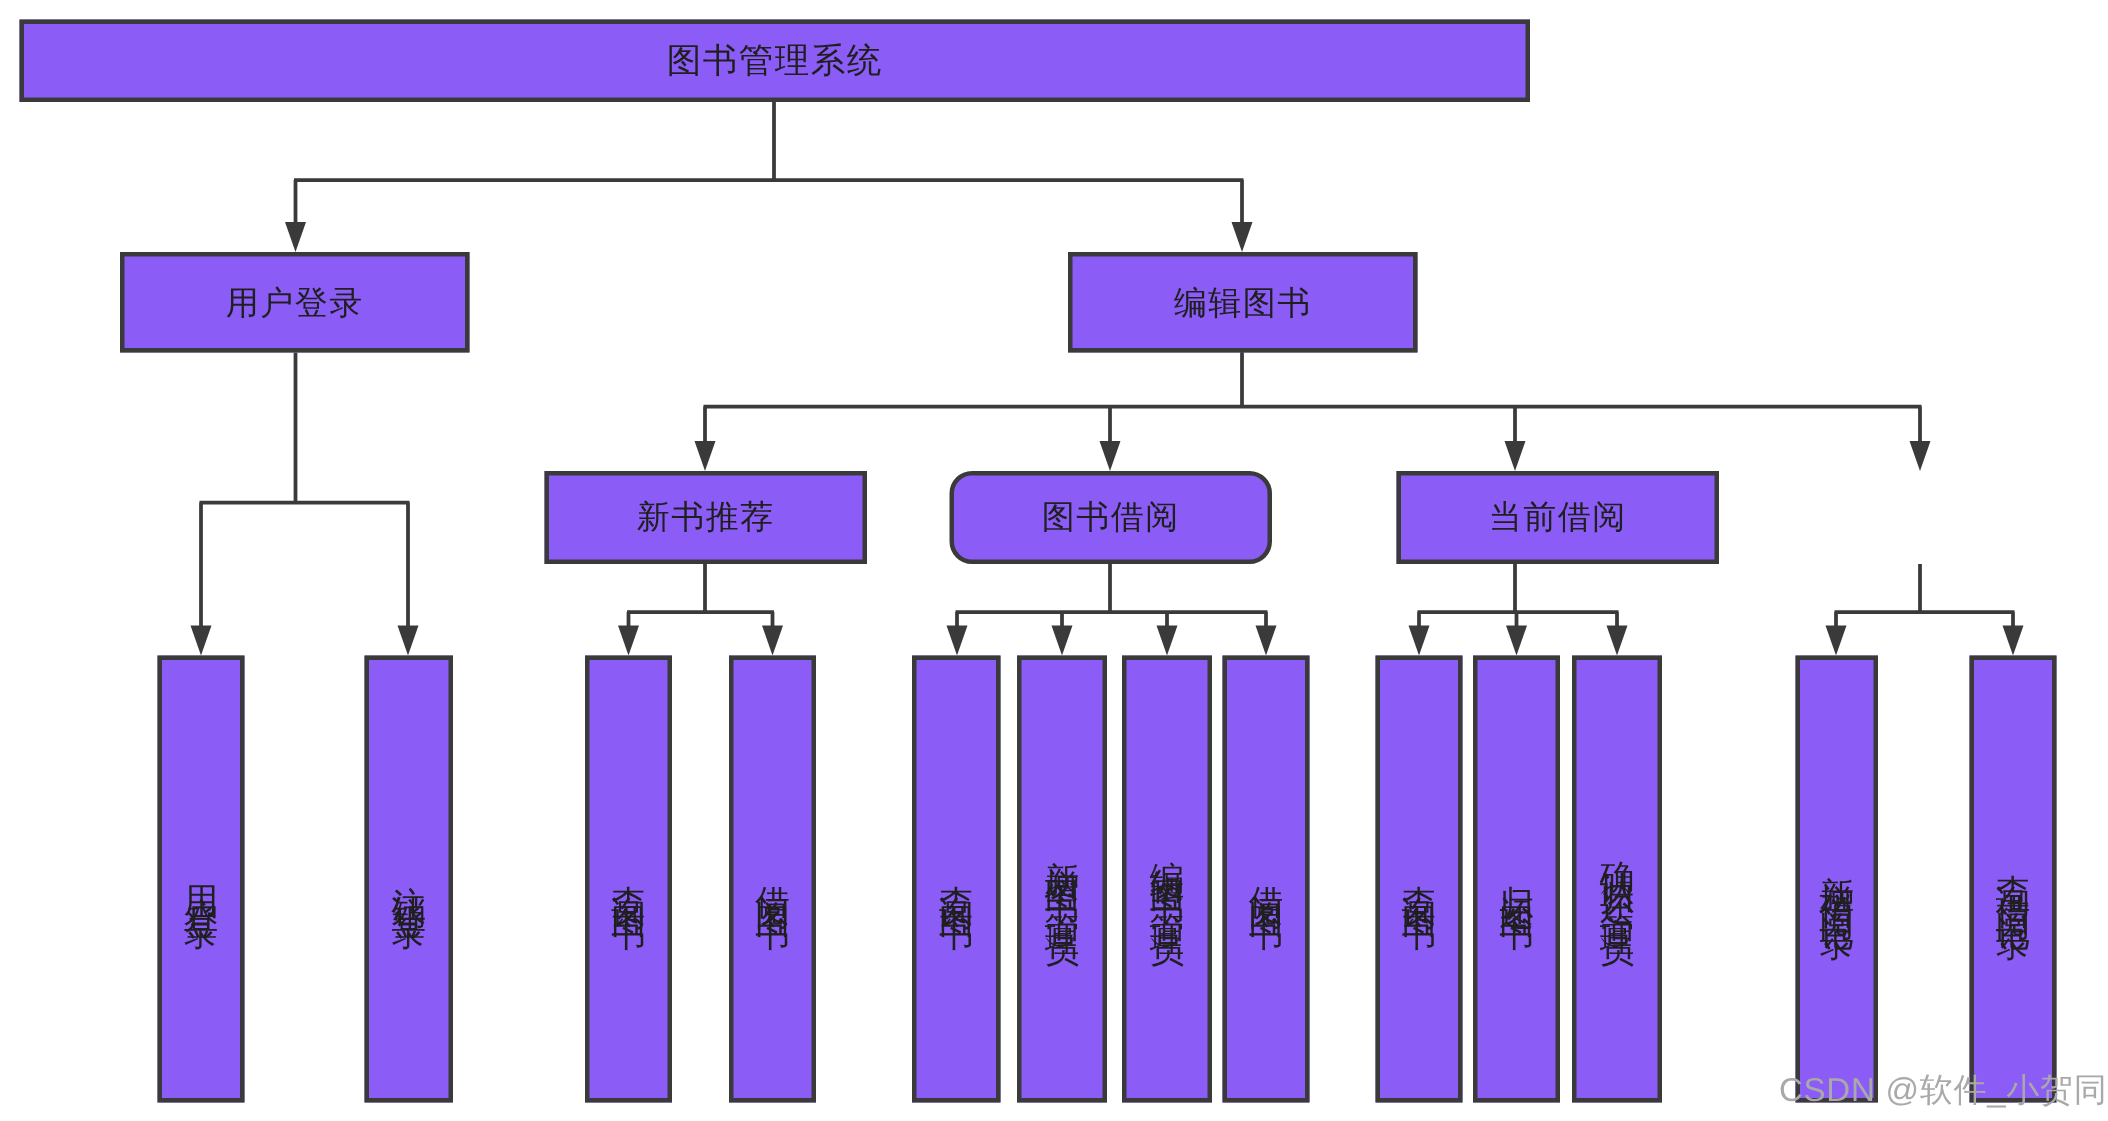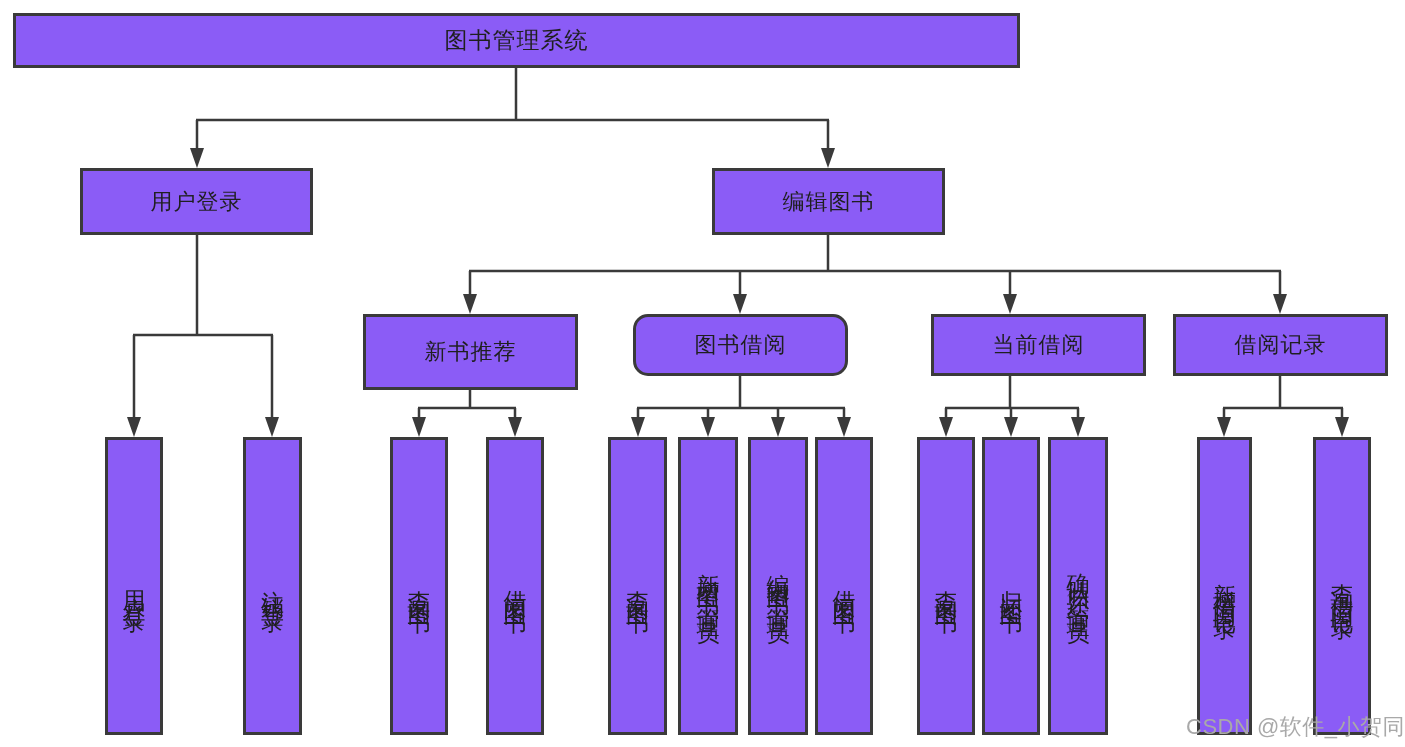--- a/index.html
+++ b/index.html
@@ -81,31 +81,28 @@
     <span class="hlabel root-label">图书管理系统</span>
   </div>
 
   <div class="node" style="left:80px;top:168px;width:233px;height:67px;">
     <span class="hlabel">用户登录</span>
   </div>
   <div class="node" style="left:712px;top:168px;width:233px;height:67px;">
     <span class="hlabel">编辑图书</span>
   </div>
 
-  <div class="node" style="left:363px;top:314px;width:215px;height:76px;justify-content:center;">
+  <div class="node" style="left:363px;top:314px;width:215px;height:62px;justify-content:center;">
     <span class="hlabel">新书推荐</span>
   </div>
   <div class="node" style="left:633px;top:314px;width:215px;height:62px;border-radius:15px;">
     <span class="hlabel">图书借阅</span>
   </div>
   <div class="node" style="left:903px;top:314px;width:215px;height:62px;margin-left:28px;">
     <span class="hlabel">当前借阅</span>
-  </div>
-  <div class="node" style="left:1173px;top:314px;width:215px;height:62px;">
-    <span class="hlabel">借阅记录</span>
   </div>
 
   <div class="node vnode" style="left:105px;width:58px;">
     <span class="vlabel">用户登录</span>
   </div>
   <div class="node vnode" style="left:243px;width:59px;">
     <span class="vlabel">注销登录</span>
   </div>
 
   <div class="node vnode" style="left:390px;width:58px;">

